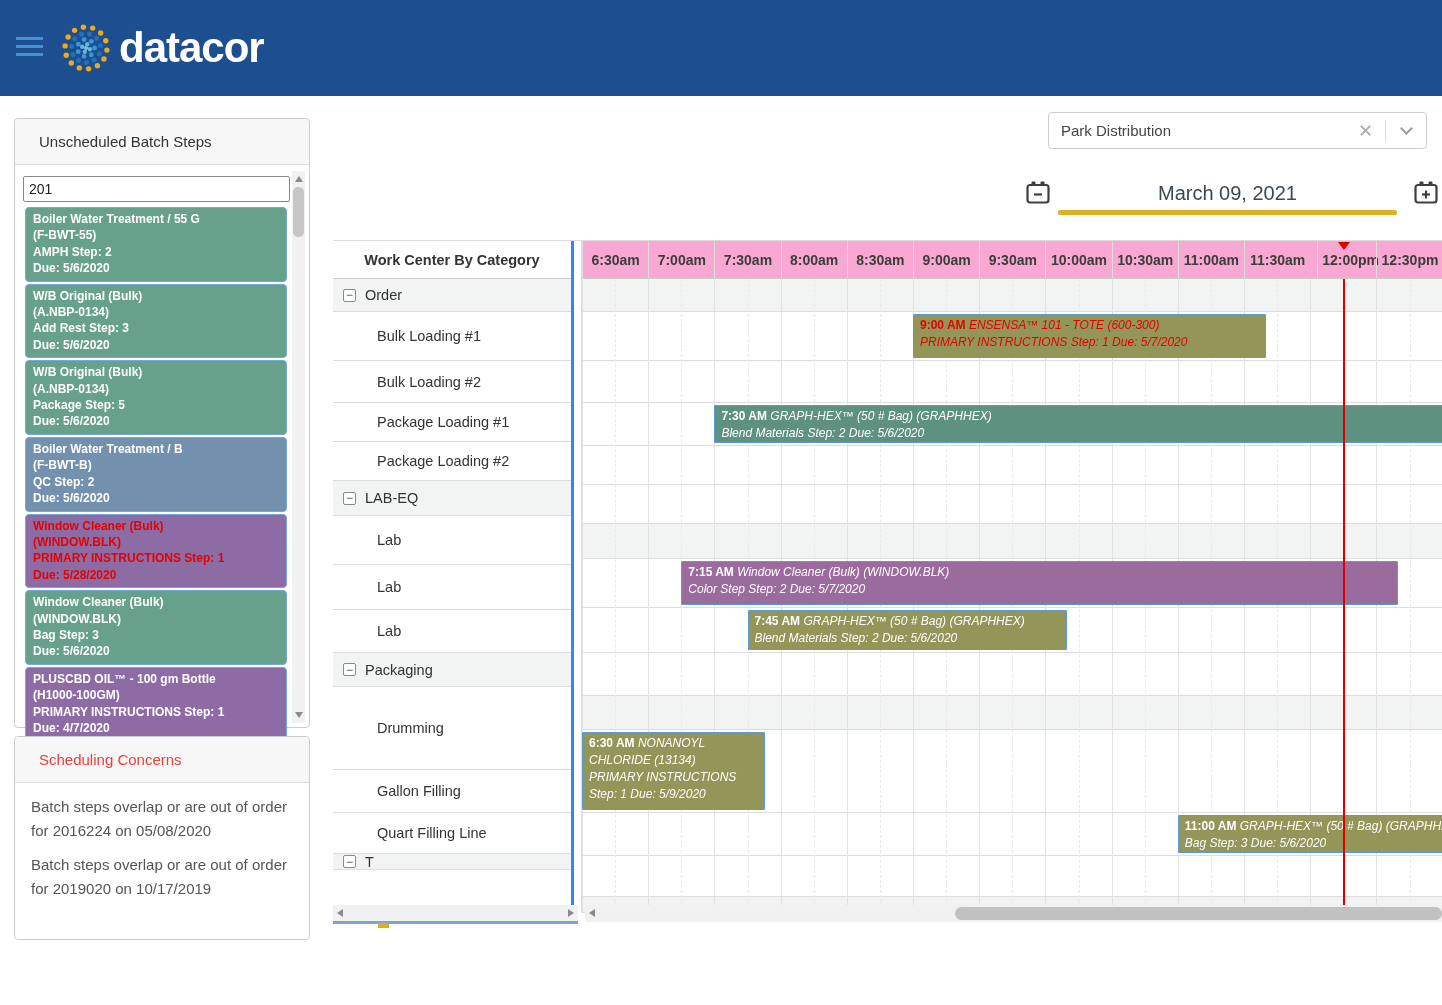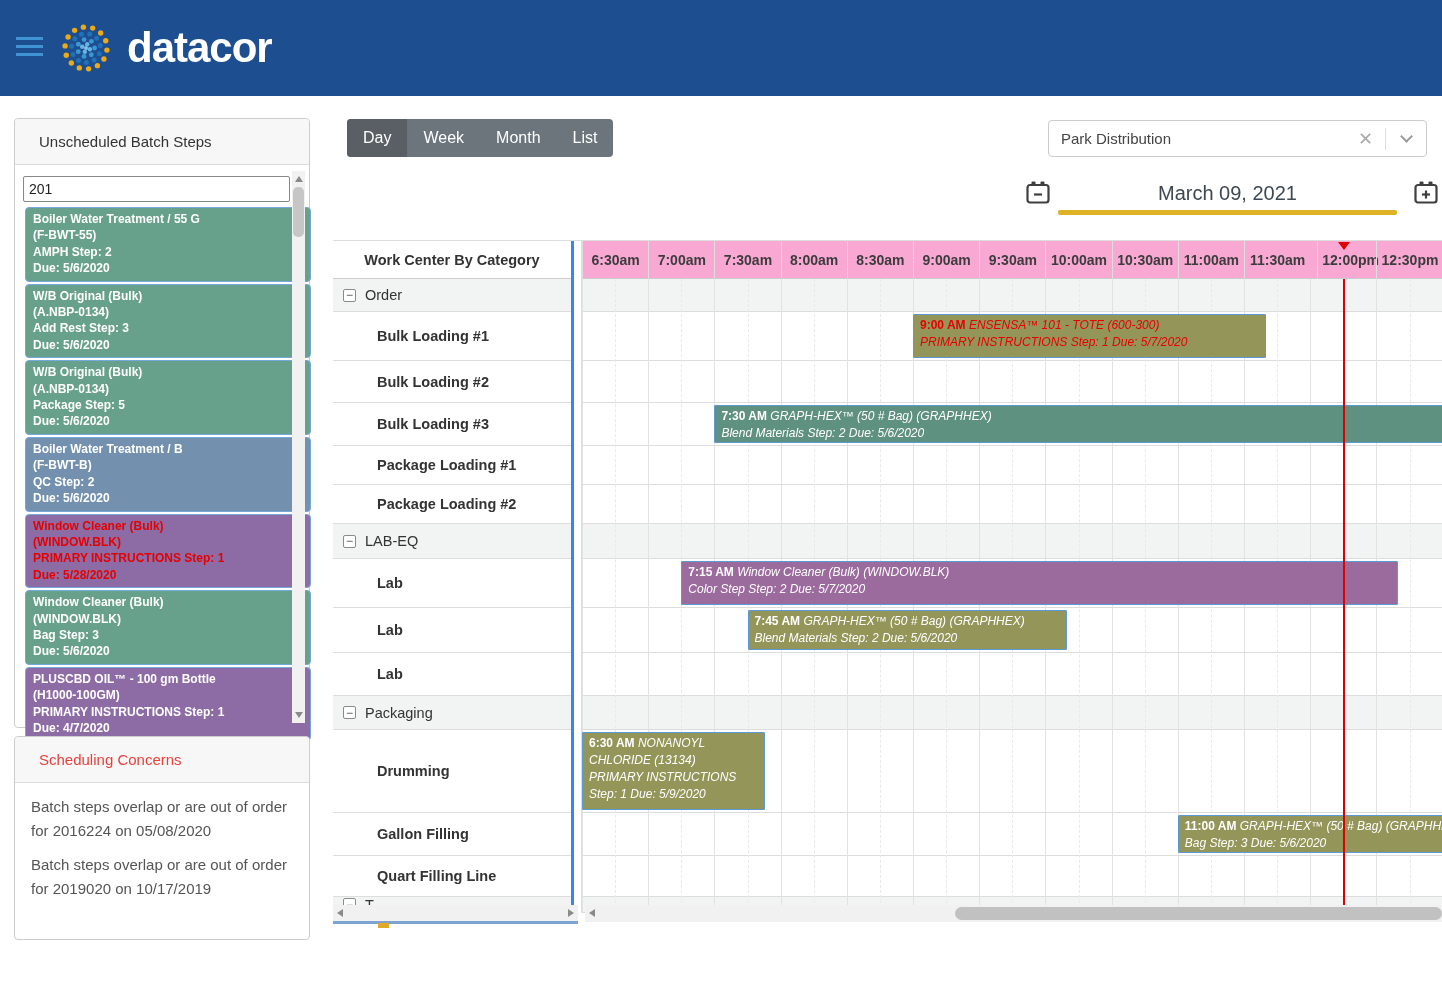--- a/index.html
+++ b/index.html
@@ -5,69 +5,69 @@
   * { margin:0; padding:0; box-sizing:border-box; }
   html,body { width:1442px; height:1005px; background:#fff; font-family:"Liberation Sans", sans-serif; }
   .page { position:relative; width:1442px; height:1005px; overflow:hidden; background:#fff; }
 
   
   .topbar { position:absolute; left:0; top:0; width:1442px; height:96px; background:#1d4e8f; }
   .hamburger { position:absolute; left:16px; top:37px; width:27px; height:21px; cursor:pointer; }
   .hamburger span { display:block; width:27px; height:3px; background:#3f93d2; margin-bottom:5px; }
   .logo { position:absolute; left:60px; top:21px; height:54px; display:flex; align-items:center; }
   .logo svg { width:52px; height:52px; }
-  .logo-text { color:#fff; font-size:42px; font-weight:700; letter-spacing:-1px; margin-left:15px; }
+  .logo-text { color:#fff; font-size:42px; font-weight:700; letter-spacing:-1px; margin-left:7px; }
 
   
   .panel { position:absolute; left:14px; width:296px; border:1px solid #ccc; border-radius:4px; background:#fff; }
   .panel-hd { height:46px; line-height:46px; padding-left:24px; background:#f7f7f7; border-bottom:1px solid #ddd;
               border-radius:4px 4px 0 0; font-size:15px; color:#333; }
   .panel-unscheduled { top:118px; height:610px; }
   .panel-concerns { top:736px; height:204px; }
   .panel-hd.red { color:#e8413c; }
   .search { position:absolute; left:8px; top:57px; width:267px; height:25px; border:1px solid #888; border-radius:2px;
             font-size:14px; padding:12px 5px; color:#222; font-family:"Liberation Sans",sans-serif;}
-  .cards { position:absolute; left:10px; top:88px; width:286px; }
+  .cards { position:absolute; left:10px; top:88px; width:262px; }
   .card { border:1px solid #74a9dc; border-radius:4px; padding:3px 7px 4px 7px; margin-bottom:2px;
           font-size:12px; font-weight:700; line-height:16.4px; cursor:grab; }
   .vscroll { position:absolute; right:4px; top:52px; width:13px; height:676px; background:#f1f1f1; }
   .panel-unscheduled .vscroll { height:552px; }
   .vs-up, .vs-down { position:absolute; left:3px; width:0; height:0; border-left:4px solid transparent; border-right:4px solid transparent; }
   .vs-up { top:5px; border-bottom:6px solid #8a8a8a; }
   .vs-down { bottom:5px; border-top:6px solid #8a8a8a; }
   .vs-thumb { position:absolute; left:1px; top:16px; width:11px; height:50px; background:#c6c6c6; border-radius:5px; }
   .concern-body { padding:12px 16px 0 16px; }
   .concern-item { font-size:15px; color:#555; line-height:24px; margin-bottom:10px; }
 
   
   .tabs { position:absolute; left:347px; top:119px; height:38px; display:flex; background:#6c757c; border-radius:4px; overflow:hidden; }
   .tab { color:#fff; font-size:16px; line-height:38px; padding:0 16px; cursor:pointer; }
   .tab.active { background:#595f64; }
-  .combo { position:absolute; left:1048px; top:120px; width:379px; height:37px; border:1px solid #ccc; border-radius:4px;
+  .combo { position:absolute; left:1048px; top:112px; width:379px; height:37px; border:1px solid #ccc; border-radius:4px;
            background:#fff; display:flex; align-items:center; cursor:pointer; }
   .combo-value { flex:1; padding-left:12px; font-size:15px; color:#444; }
   .combo-x { color:#aaa; font-size:18px; padding:0 12px; }
   .combo-sep { width:1px; height:22px; background:#ddd; }
   .combo-chev { width:40px; display:flex; justify-content:center; }
   .chev { width:9px; height:9px; border-right:2px solid #9a9a9a; border-bottom:2px solid #9a9a9a; transform:rotate(45deg); margin-top:-4px; }
 
   
   .cal-btn { position:absolute; top:180px; width:28px; height:28px; background:none; border:none; cursor:pointer; }
   .cal-prev { left:1024px; } .cal-next { left:1412px; }
   .date-title { position:absolute; left:1058px; top:182px; width:339px; text-align:center; font-size:20px; color:#3d4852; }
   .date-underline { position:absolute; left:1058px; top:210px; width:339px; height:5px; background:#ddb224; border-radius:2px; }
 
   
   .scheduler { position:absolute; left:333px; top:240px; width:1109px; height:672px; border-top:1px solid #ddd; }
   .sch-left { position:absolute; left:0; top:0; width:241px; height:672px; border-right:3px solid #3b82f6; background:#fff; }
   .corner { height:38px; display:flex; align-items:center; justify-content:center; font-size:14.5px; font-weight:700;
             color:#333; border-bottom:1px solid #ccc; background:#fff; }
   .lrow { display:flex; align-items:center; border-bottom:1px solid #ddd; font-size:14.5px; color:#333; background:#fff; overflow:hidden; }
   .lrow.group { background:#f2f3f3; padding-left:10px; }
-  .lrow.res { padding-left:44px;font-weight:bold; }
+  .lrow.res { padding-left:44px; }
   .collapse-box { width:13px; height:13px; border:1px solid #8a8a8a; border-radius:2px; background:#fff; display:inline-flex;
                   align-items:center; justify-content:center; font-size:12px; line-height:10px; color:#555; margin-right:9px; flex:0 0 13px;}
   .sch-tl { position:absolute; left:248px; top:0; width:861px; height:672px; overflow:hidden; border-left:1px solid #ddd; }
   .tl-head { position:relative; height:38px; border-bottom:1px solid #ccc; background:#f9a8d4; }
   .tl-cell { position:absolute; top:0; height:38px; display:flex; align-items:center; justify-content:center;
              font-size:14px; font-weight:700; color:#3c3c3c; border-left:1px solid #ddd; }
   .tl-body { position:relative; height:634px; background:#fff; }
   .stripe { position:absolute; left:0; width:861px; border-bottom:1px solid #ddd; }
   .stripe.group { background:#f2f3f3; }
   .gline { position:absolute; top:0; height:634px; width:0; }
@@ -201,26 +201,20 @@
   </aside>
 
   <aside class="panel panel-concerns">
     <div class="panel-hd red">Scheduling Concerns</div>
     <div class="concern-body" id="concerns">
         <div class="concern-item">Batch steps overlap or are out of order for 2016224 on 05/08/2020</div>
         <div class="concern-item">Batch steps overlap or are out of order for 2019020 on 10/17/2019</div>
       </div>
   </aside>
 
-  <div class="tabs" id="viewTabs">
-      <div class="tab active">Day</div>
-      <div class="tab">Week</div>
-      <div class="tab">Month</div>
-      <div class="tab">List</div>
-    </div>
 
   <div class="combo">
     <span class="combo-value">Park Distribution</span>
     <span class="combo-x">✕</span>
     <span class="combo-sep"></span>
     <span class="combo-chev">
         <span class="chev"></span>
       </span>
   </div>
 
@@ -249,23 +243,20 @@
       <div class="corner">Work Center By Category</div>
     <div class="lrow group" style="height: 33px;">
           <span class="collapse-box">−</span>
           <span>Order</span>
         </div>
         <div class="lrow res" style="height: 49px;">
           <span>Bulk Loading #1</span>
         </div>
         <div class="lrow res" style="height: 42px;">
           <span>Bulk Loading #2</span>
-        </div>
-        <div class="lrow res" style="height: 43px;">
-          <span>Bulk Loading #3</span>
         </div>
         <div class="lrow res" style="height: 39px;">
           <span>Package Loading #1</span>
         </div>
         <div class="lrow res" style="height: 39px;">
           <span>Package Loading #2</span>
         </div>
         <div class="lrow group" style="height: 35px;">
           <span class="collapse-box">−</span>
           <span>LAB-EQ</span>

